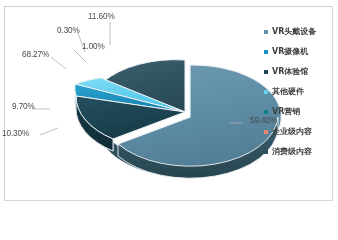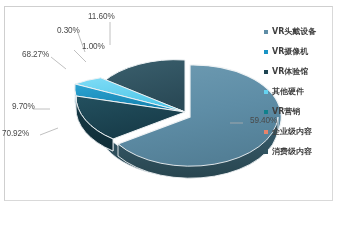--- a/index.html
+++ b/index.html
@@ -165,21 +165,21 @@
   <div class="pct-label" style="left:88px; top:12px;">11.60%</div>
 
   <div class="pct-label" style="left:57px; top:26px;">0.30%</div>
 
   <div class="pct-label" style="left:46px; top:42px;margin-left:36px;">1.00%</div>
 
   <div class="pct-label" style="left:22px; top:50px;">68.27%</div>
 
   <div class="pct-label" style="left:4px; top:102px;margin-left:8px;">9.70%</div>
 
-  <div class="pct-label" style="left:2px; top:129px;">70.92%</div>
+  <div class="pct-label" style="left:2px; top:129px;">10.30%</div>
 
   <div class="pct-label" style="left:250px; top:116px;">59.40%</div>
 
   <div id="legend">
 
     <div class="legend-item">
       <span class="legend-swatch" style="background:#5e8da6"></span>
       <span class="legend-label">VR头戴设备</span>
     </div>
 

